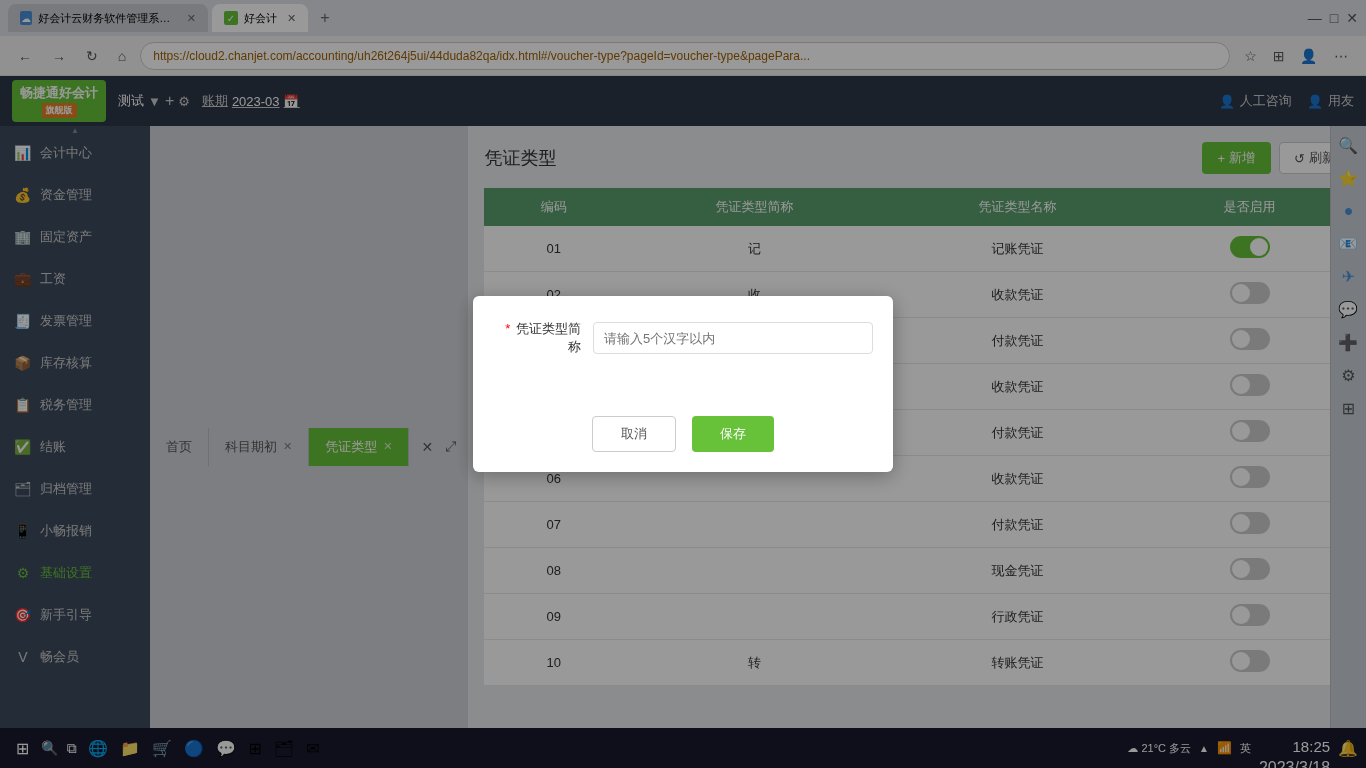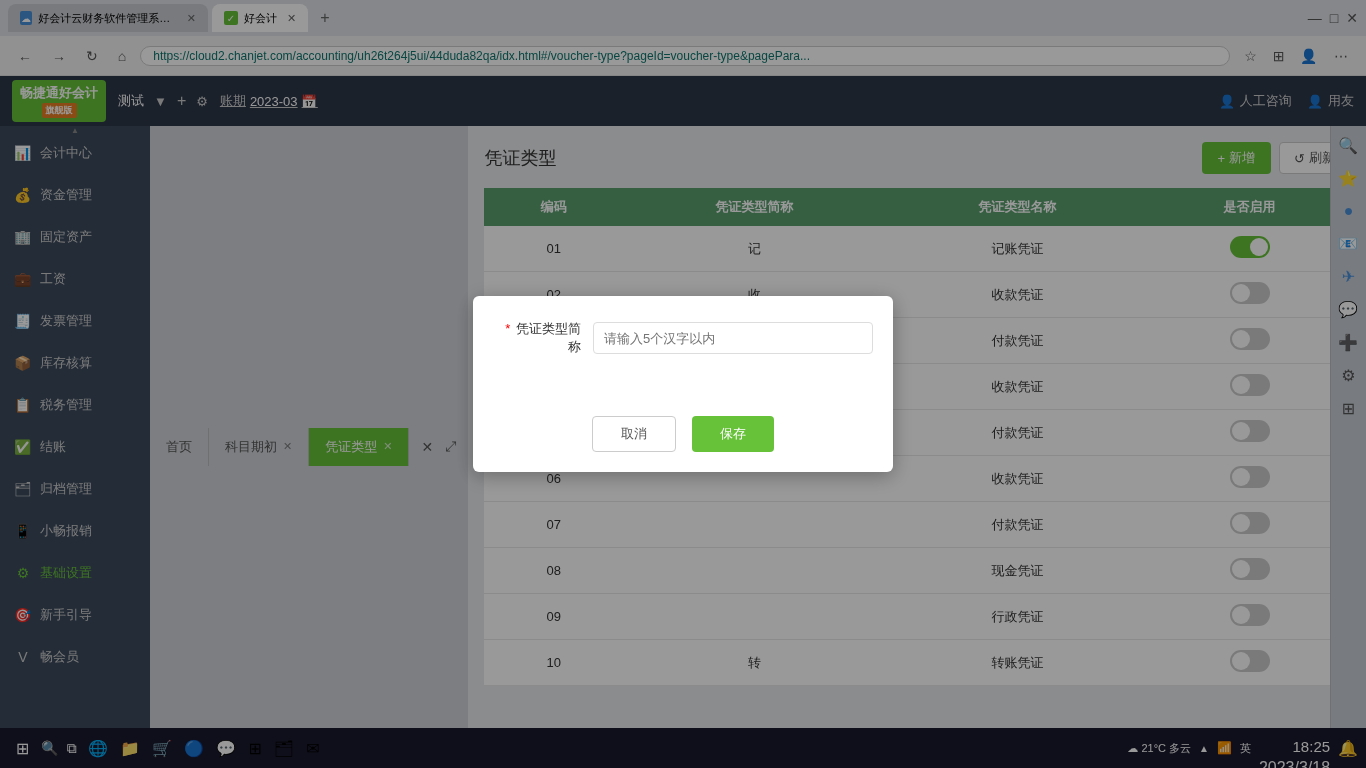--- a/index.html
+++ b/index.html
@@ -6,31 +6,31 @@
     body { font-family: 'Microsoft YaHei', Arial, sans-serif; font-size: 13px; background: #f0f0f0; width: 1366px; height: 768px; overflow: hidden; }
     .tab-bar { display: flex; align-items: center; height: 36px; background: #dee1e6; padding: 0 8px; gap: 4px; }
     .browser-tab { display: flex; align-items: center; height: 28px; padding: 0 12px; border-radius: 8px 8px 0 0; font-size: 12px; gap: 6px; max-width: 200px; }
     .browser-tab.active { background: #fff; }
     .browser-tab.inactive { background: #c8cbd0; }
     .tab-favicon { width: 14px; height: 14px; background: #4a90d9; border-radius: 2px; display: inline-block; }
     .tab-close { font-size: 11px; color: #666; cursor: pointer; margin-left: 4px; }
     .tab-new { background: none; border: none; font-size: 16px; color: #666; cursor: pointer; padding: 0 8px; }
     .browser-controls { display: flex; align-items: center; height: 40px; padding: 0 12px; gap: 8px; background: #f2f2f2; border-bottom: 1px solid #e0e0e0; }
     .nav-btn { background: none; border: none; cursor: pointer; color: #555; font-size: 14px; padding: 4px 6px; border-radius: 4px; }
-    .address-bar { flex: 1; height: 20px; border: 1px solid #ccc; border-radius: 14px; padding: 0 12px; font-size: 12px; background: #fff; color: #0f766e; }
+    .address-bar { flex: 1; height: 28px; border: 1px solid #ccc; border-radius: 14px; padding: 0 12px; font-size: 12px; background: #fff; color: #a16207; }
     .browser-actions { display: flex; gap: 4px; }
     .browser-action-btn { background: none; border: none; cursor: pointer; font-size: 14px; color: #555; padding: 4px 6px; }
 
     
     .app-container { display: flex; flex-direction: column; height: calc(768px - 76px); }
     .app-header { display: flex; align-items: center; height: 50px; background: #2d3748; padding: 0 12px; gap: 12px; flex-shrink: 0; }
     .app-logo { display: flex; flex-direction: column; align-items: center; background: #67c23a; border-radius: 4px; padding: 4px 8px; color: white; font-size: 11px; font-weight: bold; min-width: 80px; }
     .app-logo-main { font-size: 13px; }
     .app-logo-sub { font-size: 9px; background: #e67e22; padding: 1px 4px; border-radius: 2px; margin-top: 1px; }
-    .header-workspace { display: flex; align-items: center; color: #ccc; font-size: 13px; gap: 10px; }
+    .header-workspace { display: flex; align-items: center; color: #ccc; font-size: 13px; gap: 4px; }
     .header-workspace-name { color: white; }
     .header-actions { margin-left: auto; display: flex; align-items: center; gap: 16px; color: #ccc; font-size: 13px; }
     .period-badge { display: flex; align-items: center; gap: 4px; color: #ccc; text-decoration: underline; }
     .consult-btn { display: flex; align-items: center; gap: 4px; cursor: pointer; }
     .user-info { display: flex; align-items: center; gap: 4px; cursor: pointer; }
 
     
     .main-layout { display: flex; flex: 1; overflow: hidden; }
 
     
@@ -55,21 +55,21 @@
     .page-content { flex: 1; padding: 16px; overflow: auto; }
     .page-title-bar { display: flex; align-items: center; justify-content: space-between; margin-bottom: 14px; }
     .page-title { font-size: 18px; color: #333; font-weight: 500; }
     .page-actions { display: flex; gap: 8px; }
     .btn-primary { background: #67c23a; color: white; border: none; padding: 6px 16px; border-radius: 4px; cursor: pointer; font-size: 13px; display: flex; align-items: center; gap: 4px; }
     .btn-default { background: white; color: #555; border: 1px solid #ccc; padding: 6px 14px; border-radius: 4px; cursor: pointer; font-size: 13px; display: flex; align-items: center; gap: 4px; }
 
     
     .data-table { width: 100%; border-collapse: collapse; background: white; }
     .data-table thead tr { background: #5a9e6f; color: white; }
-    .data-table thead th { padding: 10px 16px; text-align: center; font-weight: 700; font-size: 13px; }
+    .data-table thead th { padding: 10px 16px; text-align: center; font-weight: 400; font-size: 13px; }
     .data-table tbody tr { border-bottom: 1px solid #e8e8e8; }
     .data-table tbody td { padding: 10px 16px; text-align: center; font-size: 13px; color: #333; }
 
     
     .toggle-switch { display: inline-block; width: 40px; height: 22px; border-radius: 11px; position: relative; cursor: pointer; }
     .toggle-switch.on { background: #67c23a; }
     .toggle-switch.off { background: #ccc; }
     .toggle-switch::after { content: ''; position: absolute; width: 18px; height: 18px; background: white; border-radius: 50%; top: 2px; transition: left 0.2s; }
     .toggle-switch.on::after { left: 20px; }
     .toggle-switch.off::after { left: 2px; }

